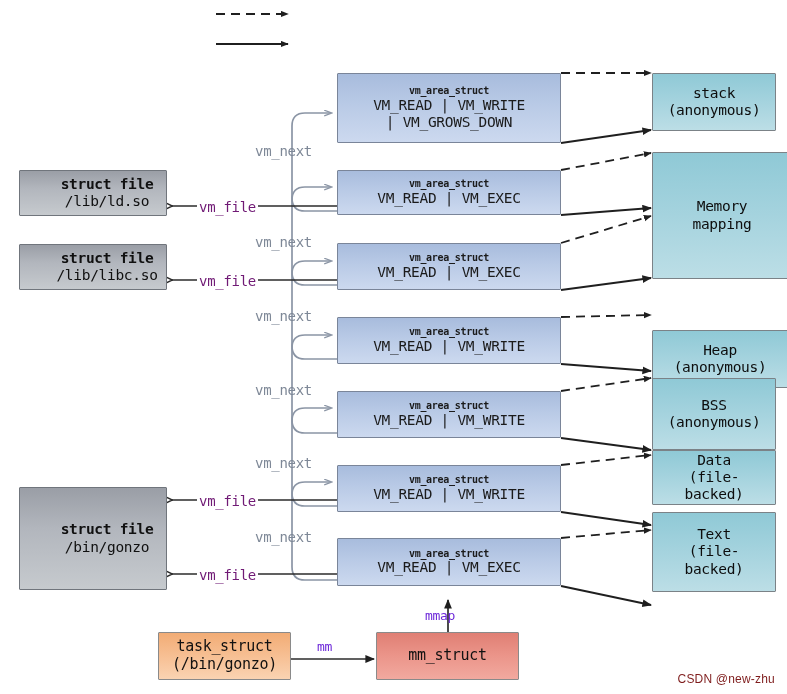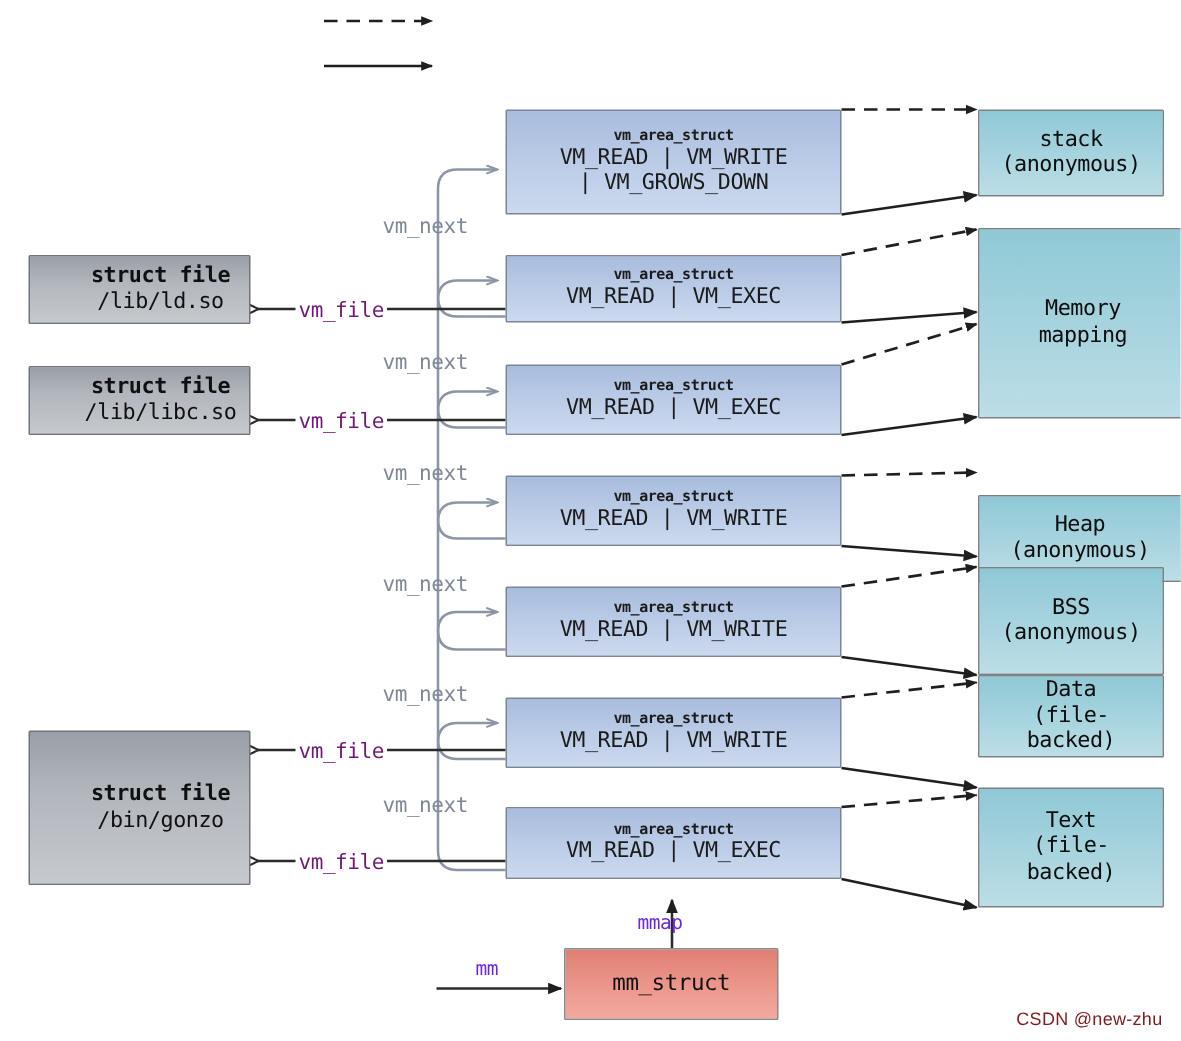--- a/index.html
+++ b/index.html
@@ -201,26 +201,30 @@
     <span class="l t">BSS</span>
     <span class="l f">(anonymous)</span>
   </div>
 
   <div class="box mem" style="left:652px;top:450px;width:124px;height:55px;">
     <span class="l t">Data</span>
     <span class="l f">(file-</span>
     <span class="l f">backed)</span>
   </div>
 
-  <div class="box mem" style="left:652px;top:525px;width:124px;height:80px;">
+  <div class="box mem" style="left:652px;top:512px;width:124px;height:80px;">
     <span class="l t">Text</span>
     <span class="l f">(file-</span>
     <span class="l f">backed)</span>
   </div>
 
+  <div class="box task" style="left:158px;top:632px;width:133px;height:48px;">
+    <span class="l f">task_struct</span>
+    <span class="l f">(/bin/gonzo)</span>
+  </div>
 
   <div class="box mm" style="left:376px;top:632px;width:143px;height:48px;align-items:center;">
     <span class="l f">mm_struct</span>
   </div>
 
   <div class="lbl grey" style="left:255px;top:143px;">vm_next</div>
   <div class="lbl grey" style="left:255px;top:234px;">vm_next</div>
   <div class="lbl grey" style="left:255px;top:308px;">vm_next</div>
   <div class="lbl grey" style="left:255px;top:382px;">vm_next</div>
   <div class="lbl grey" style="left:255px;top:455px;">vm_next</div>

